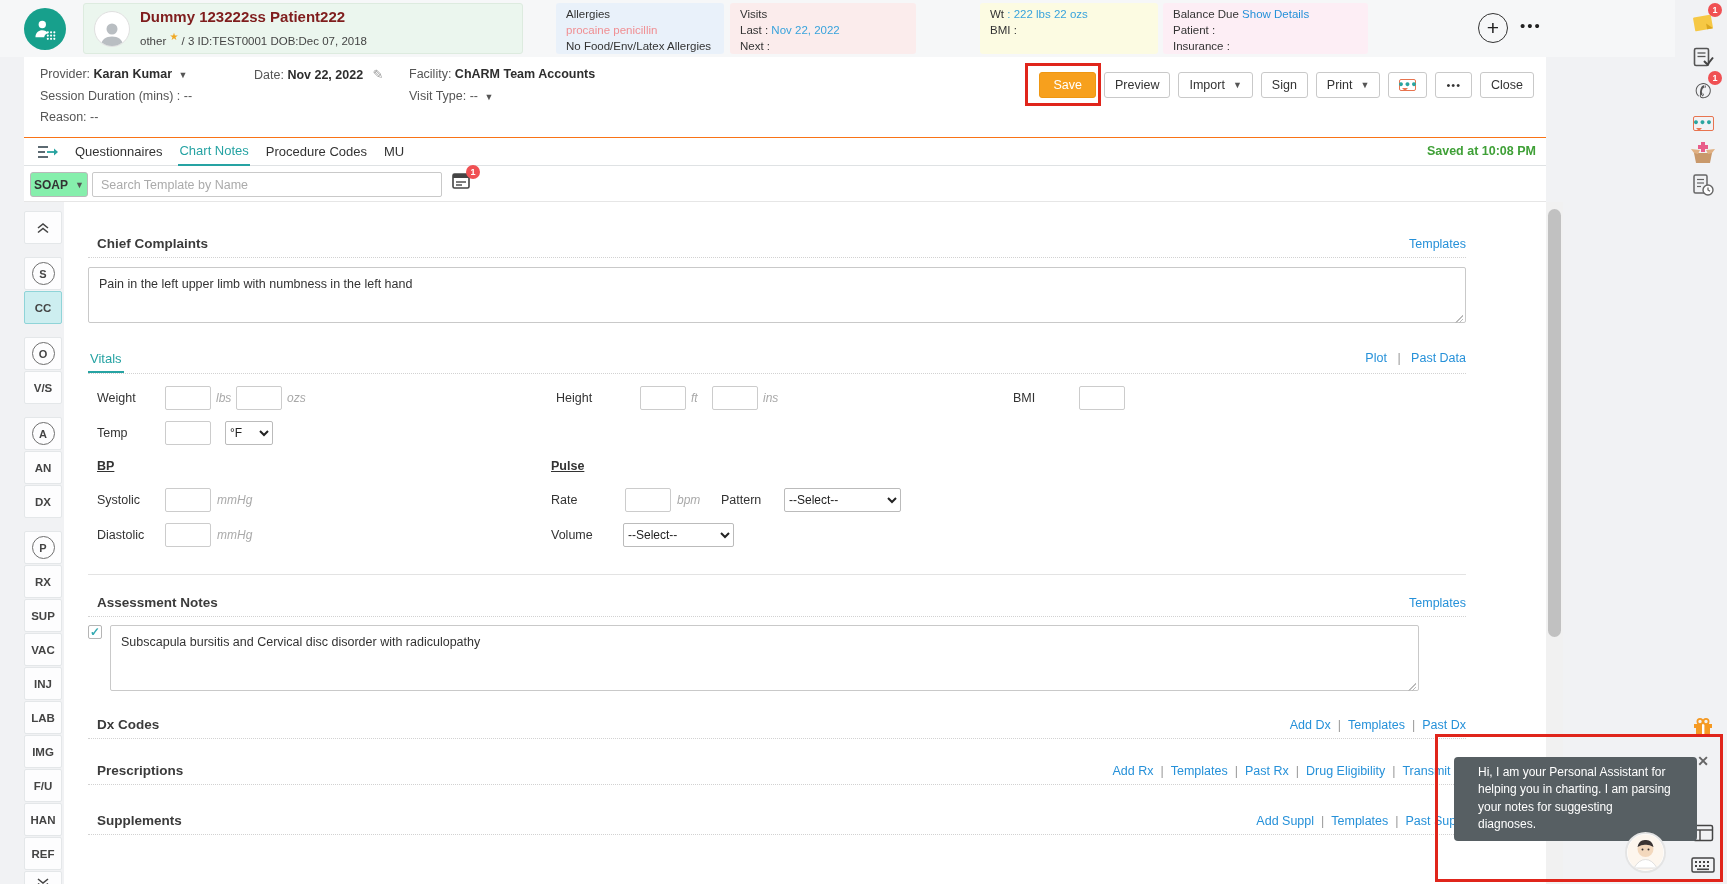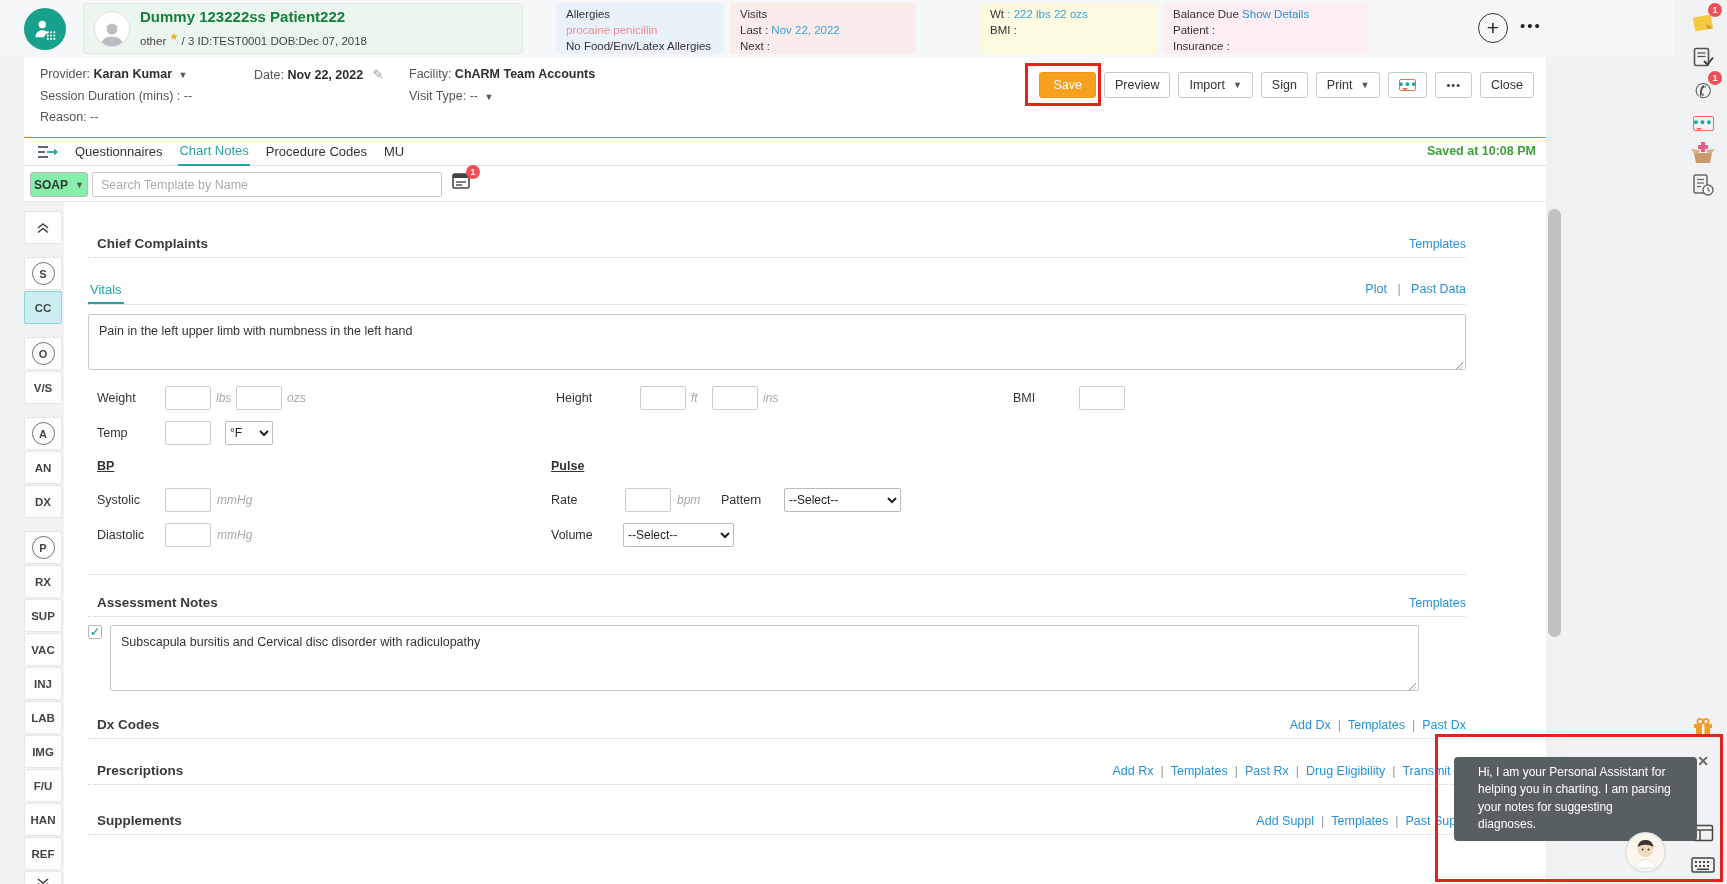--- a/index.html
+++ b/index.html
@@ -7,21 +7,21 @@
   body { font-family:"Liberation Sans", sans-serif; color:#333; background:#f1f2f4; }
   #app { position:relative; width:1727px; height:884px; background:#f1f2f4; overflow:hidden; }
 
   
   .patient-bar { position:absolute; left:0; top:0; width:1675px; height:57px; background:#f6f7f8; }
   .logo-circle { position:absolute; left:24px; top:8px; width:42px; height:42px; border-radius:50%;
                  background:#17a08c; display:flex; align-items:center; justify-content:center; }
   .hd-card { position:absolute; top:3px; height:51px; border-radius:3px; padding:4px 10px; font-size:11.5px; line-height:1.38; }
   .patient-card { left:83px; width:440px; background:#ebf6ee; border:1px solid #dcead f0; border:1px solid #ddebdf; display:flex; align-items:center; gap:10px; }
   .avatar-circle { width:36px; height:36px; border-radius:50%; background:#fff; border:1px solid #e0e0e0; overflow:hidden; flex:0 0 auto; display:flex; align-items:flex-end; justify-content:center; }
-  .patient-name { font-size:15px; font-weight:700; color:#15803d; }
+  .patient-name { font-size:15px; font-weight:700; color:#7f1d1d; }
   .patient-meta { font-size:11.5px; color:#444; margin-top:2px; }
   .star { color:#f0a822; font-size:10px; vertical-align:super; }
   .panel-allergies { left:556px; width:168px; background:#e9f1fa; }
   .panel-visits   { left:730px; width:186px; background:#fbecec; }
   .panel-wt       { left:980px; width:178px; background:#fcfbe2; }
   .panel-balance  { left:1163px; width:205px; background:#fdeef5; }
   .pink-text { color:#f08f93; }
   .blue-val { color:#38a3dc; }
   .link { color:#2691d9; cursor:pointer; text-decoration:none; }
   .plus-circle { position:absolute; left:1478px; top:13px; width:30px; height:30px; border:1.6px solid #333;
@@ -316,33 +316,33 @@
     </div>
   </div>
 
   <div class="main-panel">
     <div class="content">
 
       <div class="sec-head" style="margin-top:34px;">
         <span class="sec-title">Chief Complaints</span>
         <span class="sec-links"><a class="link">Templates</a></span>
       </div>
+      <div style="position:relative; margin-top:9px;">
+        <textarea class="note-area" rows="3" style="height: 56px;">Pain in the left upper limb with numbness in the left hand</textarea>
+        <div class="resize-corner"></div>
+      </div>
+
       <div style="margin-top:22px; position:relative;">
         <span class="vitals-title">Vitals</span>
         <span class="sec-links" style="position:absolute; right:0; top:2px;">
           <a class="link">Plot</a>
           <span class="sep">|</span>
           <a class="link">Past Data</a>
         </span>
         <div style="border-bottom:1px dotted #d2d2d2;"></div>
-      </div>
-
-      <div style="position:relative; margin-top:9px;">
-        <textarea class="note-area" rows="3" style="height: 56px;">Pain in the left upper limb with numbness in the left hand</textarea>
-        <div class="resize-corner"></div>
       </div>
 
       <div class="v-row" style="margin-top:6px;">
         <span class="v-lab" style="left:9px;">Weight</span>
         <input class="v-inp" style="left: 77px;">
         <span class="unit" style="left:128px;text-align:right;">lbs</span>
         <input class="v-inp" style="left: 148px;">
         <span class="unit" style="left:199px;text-align:right;">ozs</span>
         <span class="v-lab" style="left:468px;">Height</span>
         <input class="v-inp" style="left: 552px;">

